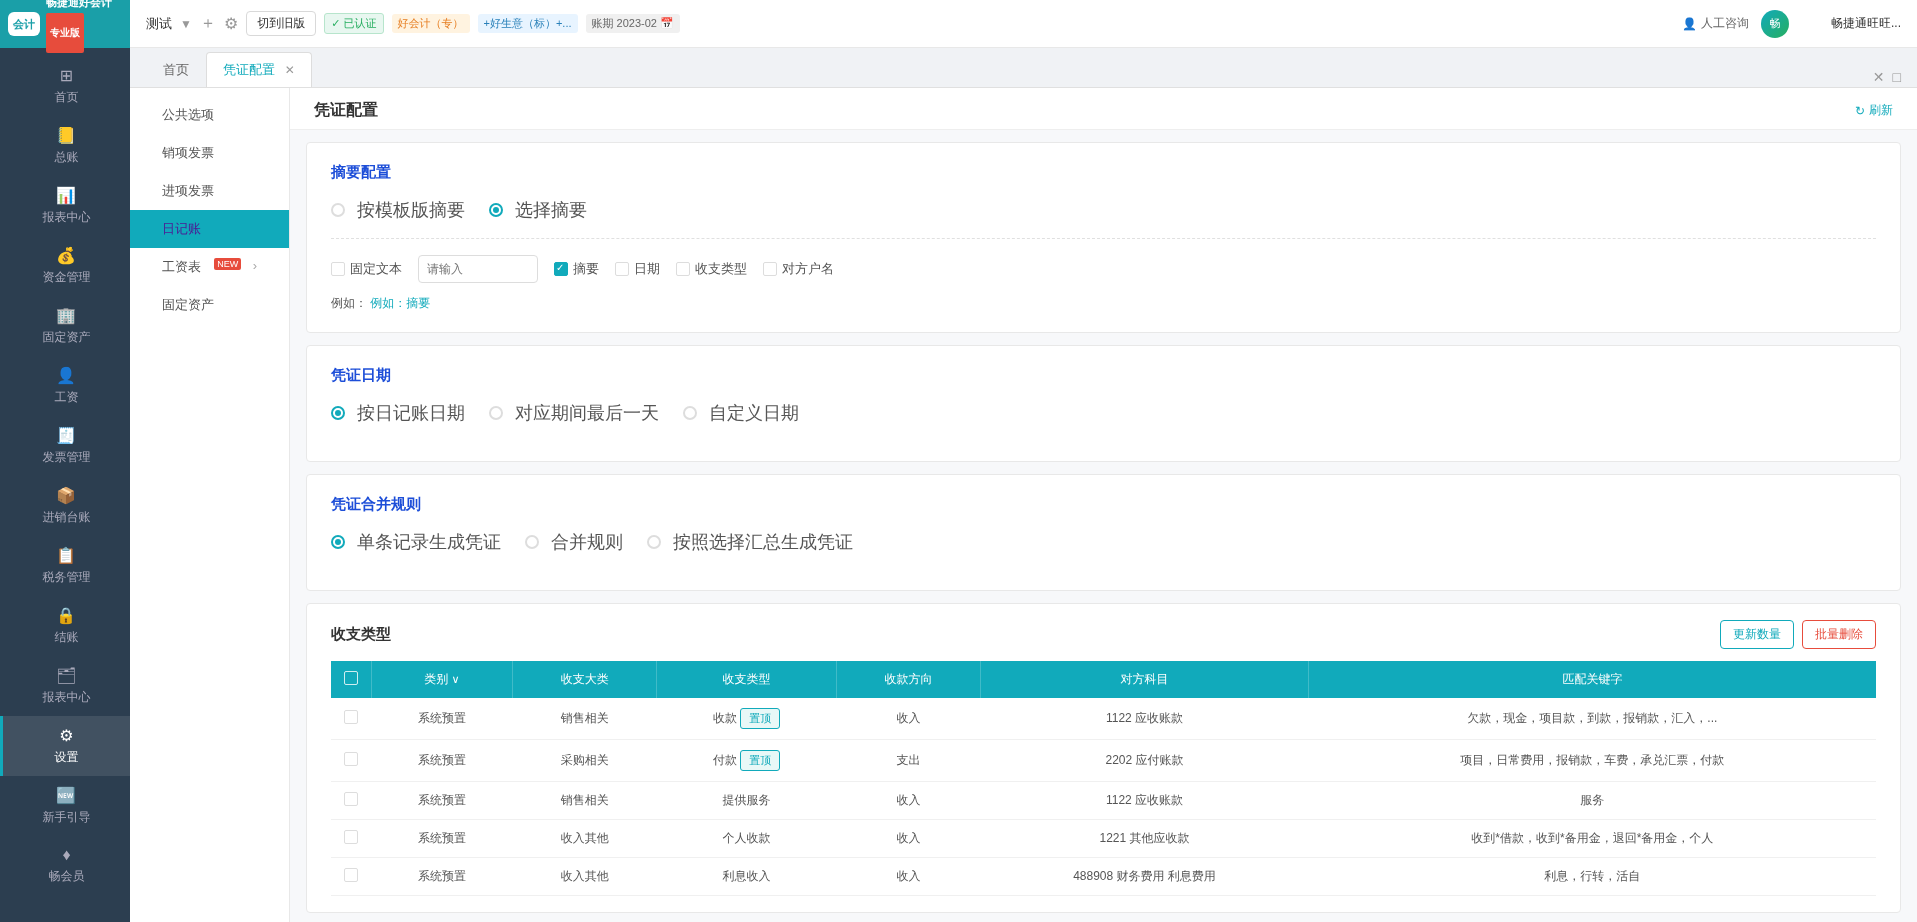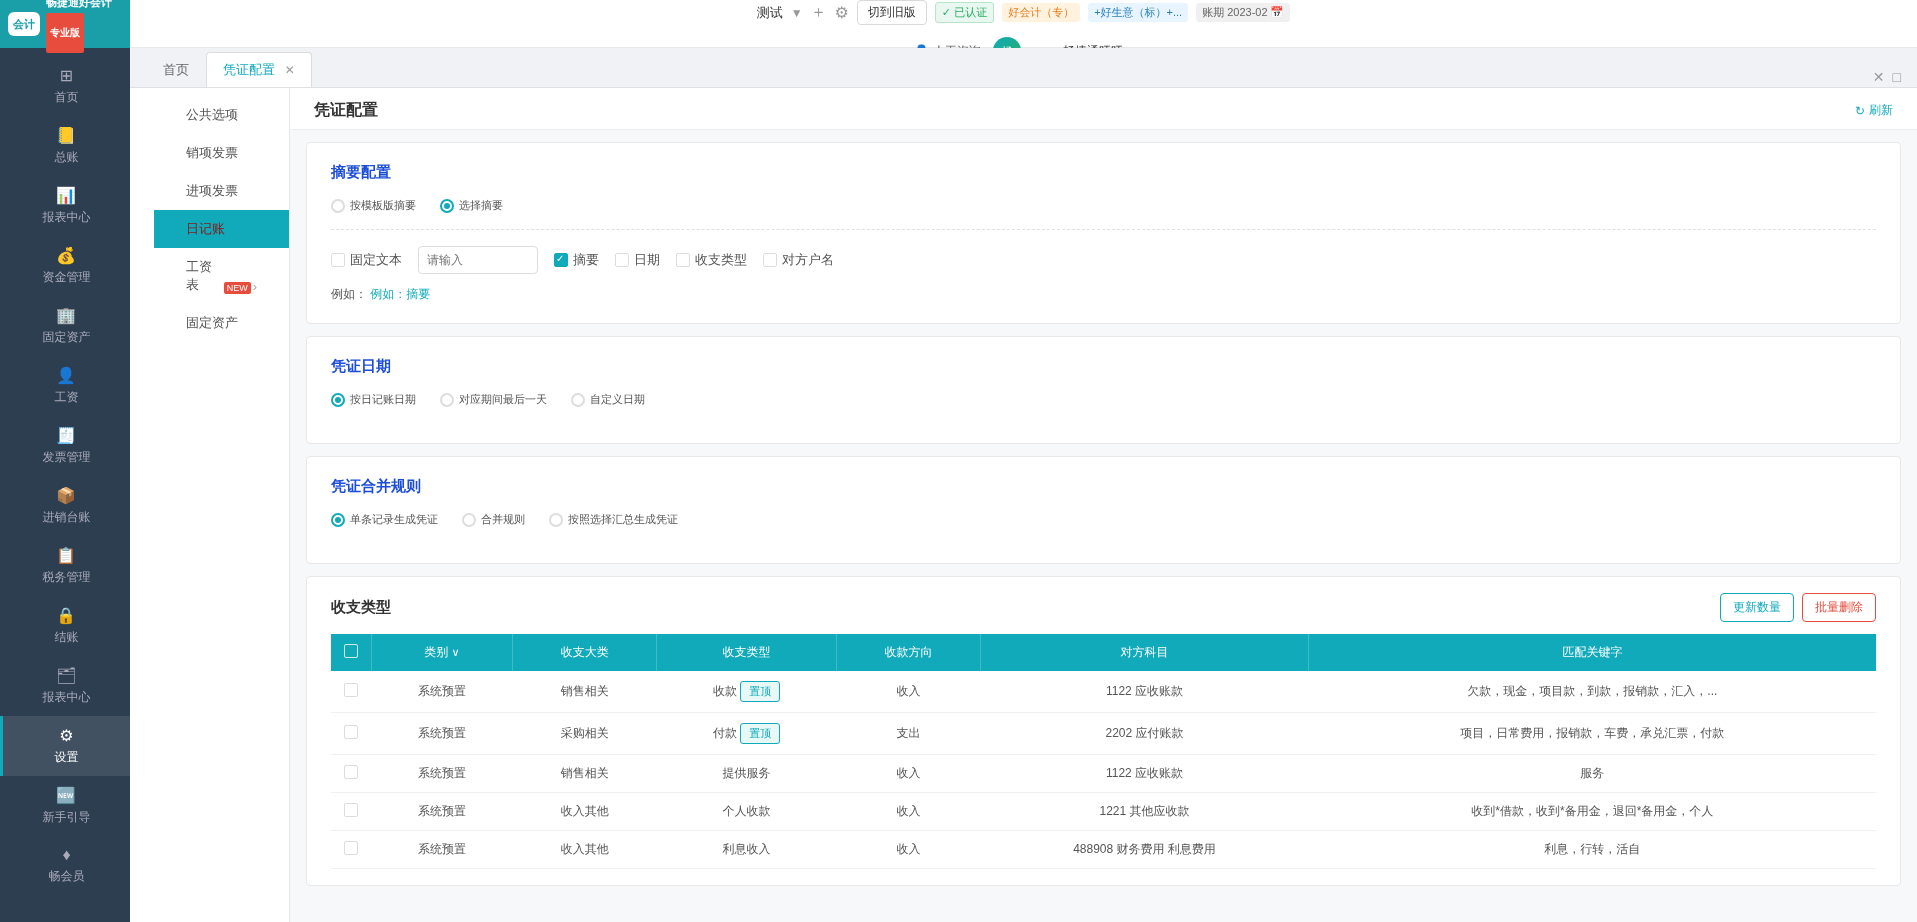--- a/index.html
+++ b/index.html
@@ -12,21 +12,21 @@
     .sidebar-logo-sub { font-size: 10px; background: #e74c3c; color: #fff; padding: 13px 4px; border-radius: 2px; margin-top: 2px; display: inline-block; }
     .sidebar-nav { flex: 1; overflow-y: auto; padding: 8px 0; }
     .sidebar-item { display: flex; flex-direction: column; align-items: center; padding: 10px 4px; color: #aab; cursor: pointer; font-size: 12px; gap: 4px; border-left: 3px solid transparent; }
     .sidebar-item.active { background: rgba(255,255,255,0.1); color: #fff; border-left-color: #1ab; }
     .sidebar-item .icon { font-size: 16px; }
 
     
     .main { flex: 1; display: flex; flex-direction: column; overflow: hidden; }
 
     
-    .topbar { height: 48px; background: #fff; border-bottom: 1px solid #e8e8e8; display: flex; align-items: center; padding: 0 16px; gap: 12px; flex-shrink: 0; flex-direction: column; }
+    .topbar { height: 48px; background: #fff; border-bottom: 1px solid #e8e8e8; display: flex; align-items: center; padding: 0 16px; gap: 12px; flex-shrink: 0; }
     .topbar-left { display: flex; align-items: center; gap: 8px; flex: 1; }
     .topbar-company { font-size: 13px; color: #333; }
     .topbar-arrow { color: #999; font-size: 12px; }
     .topbar-add { color: #999; font-size: 16px; cursor: pointer; }
     .topbar-settings { color: #999; font-size: 16px; cursor: pointer; }
     .topbar-switch-btn { border: 1px solid #d9d9d9; border-radius: 4px; padding: 3px 10px; font-size: 12px; cursor: pointer; color: #333; background: #fff; }
     .topbar-badge { padding: 2px 6px; border-radius: 3px; font-size: 11px; }
     .badge-certified { background: #e8f7f0; color: #27ae60; border: 1px solid #b7e5cc; }
     .badge-good-acct { background: #fff3e0; color: #e67e22; }
     .badge-good-biz { background: #e8f4ff; color: #2980b9; }
@@ -42,40 +42,40 @@
     .tab { padding: 8px 16px; font-size: 13px; cursor: pointer; border-radius: 4px 4px 0 0; color: #666; border: 1px solid transparent; border-bottom: none; }
     .tab.active { background: #fff; color: #1ab; border-color: #ddd; border-bottom-color: #fff; }
     .tab .tab-close { margin-left: 6px; color: #999; font-size: 12px; }
     .tab.inactive { background: transparent; }
 
     
     .content-area { flex: 1; display: flex; overflow: hidden; }
 
     
     .left-panel { width: 160px; background: #fff; border-right: 1px solid #e8e8e8; padding: 8px 0; flex-shrink: 0; }
-    .left-panel-item { padding: 10px 32px; font-size: 13px; color: #555; cursor: pointer; display: flex; align-items: flex-end; justify-content: space-between; margin-left: 24px; }
-    .left-panel-item.active { background: #1ab; color: #7f1d1d; border-radius: 0; }
+    .left-panel-item { padding: 10px 32px; font-size: 13px; color: #555; cursor: pointer; display: flex; align-items: flex-start; justify-content: space-between; }
+    .left-panel-item.active { background: #1ab; color: #4c1d95; border-radius: 0; }
     .new-badge { background: #e74c3c; color: #fff; font-size: 9px; padding: 1px 3px; border-radius: 2px; margin-left: 4px; }
 
     
     .main-content { flex: 1; overflow-y: auto; background: #f7f8fa; }
 
     
     .content-header { display: flex; align-items: center; justify-content: space-between; padding: 12px 24px 8px; background: #fff; border-bottom: 1px solid #eee; }
     .content-title { font-size: 16px; font-weight: 600; color: #333; }
     .refresh-btn { font-size: 12px; color: #1ab; cursor: pointer; display: flex; align-items: center; gap: 4px; }
 
     
     .section-card { background: #fff; margin: 12px 16px; padding: 20px 24px; border-radius: 4px; border: 1px solid #e8e8e8; }
     .section-title { font-size: 15px; font-weight: 600; color: #1d4ed8; margin-bottom: 16px; }
     .section-divider { border: none; border-top: 1px dashed #e0e0e0; margin: 8px 0 16px; }
 
     
     .radio-group { display: flex; gap: 24px; align-items: center; margin-bottom: 16px; }
-    .radio-item { display: flex; align-items: center; gap: 5px; cursor: pointer; font-size: 11px; color: #555; }
+    .radio-item { display: flex; align-items: center; gap: 12px; cursor: pointer; font-size: 18px; color: #555; }
     .radio-circle { width: 14px; height: 14px; border-radius: 50%; border: 2px solid #ddd; display: inline-block; position: relative; flex-shrink: 0; }
     .radio-circle.checked { border-color: #1ab; }
     .radio-circle.checked::after { content: ''; position: absolute; width: 6px; height: 6px; background: #1ab; border-radius: 50%; top: 50%; left: 50%; transform: translate(-50%, -50%); }
 
     
     .checkbox-group { display: flex; gap: 16px; align-items: center; margin-bottom: 12px; flex-wrap: wrap; }
     .checkbox-item { display: flex; align-items: center; gap: 5px; cursor: pointer; font-size: 13px; color: #555; }
     .checkbox-box { width: 14px; height: 14px; border: 1.5px solid #ddd; border-radius: 2px; display: inline-block; position: relative; flex-shrink: 0; }
     .checkbox-box.checked { background: #1ab; border-color: #1ab; }
     .checkbox-box.checked::after { content: '✓'; color: #fff; font-size: 10px; position: absolute; top: -1px; left: 1px; }

